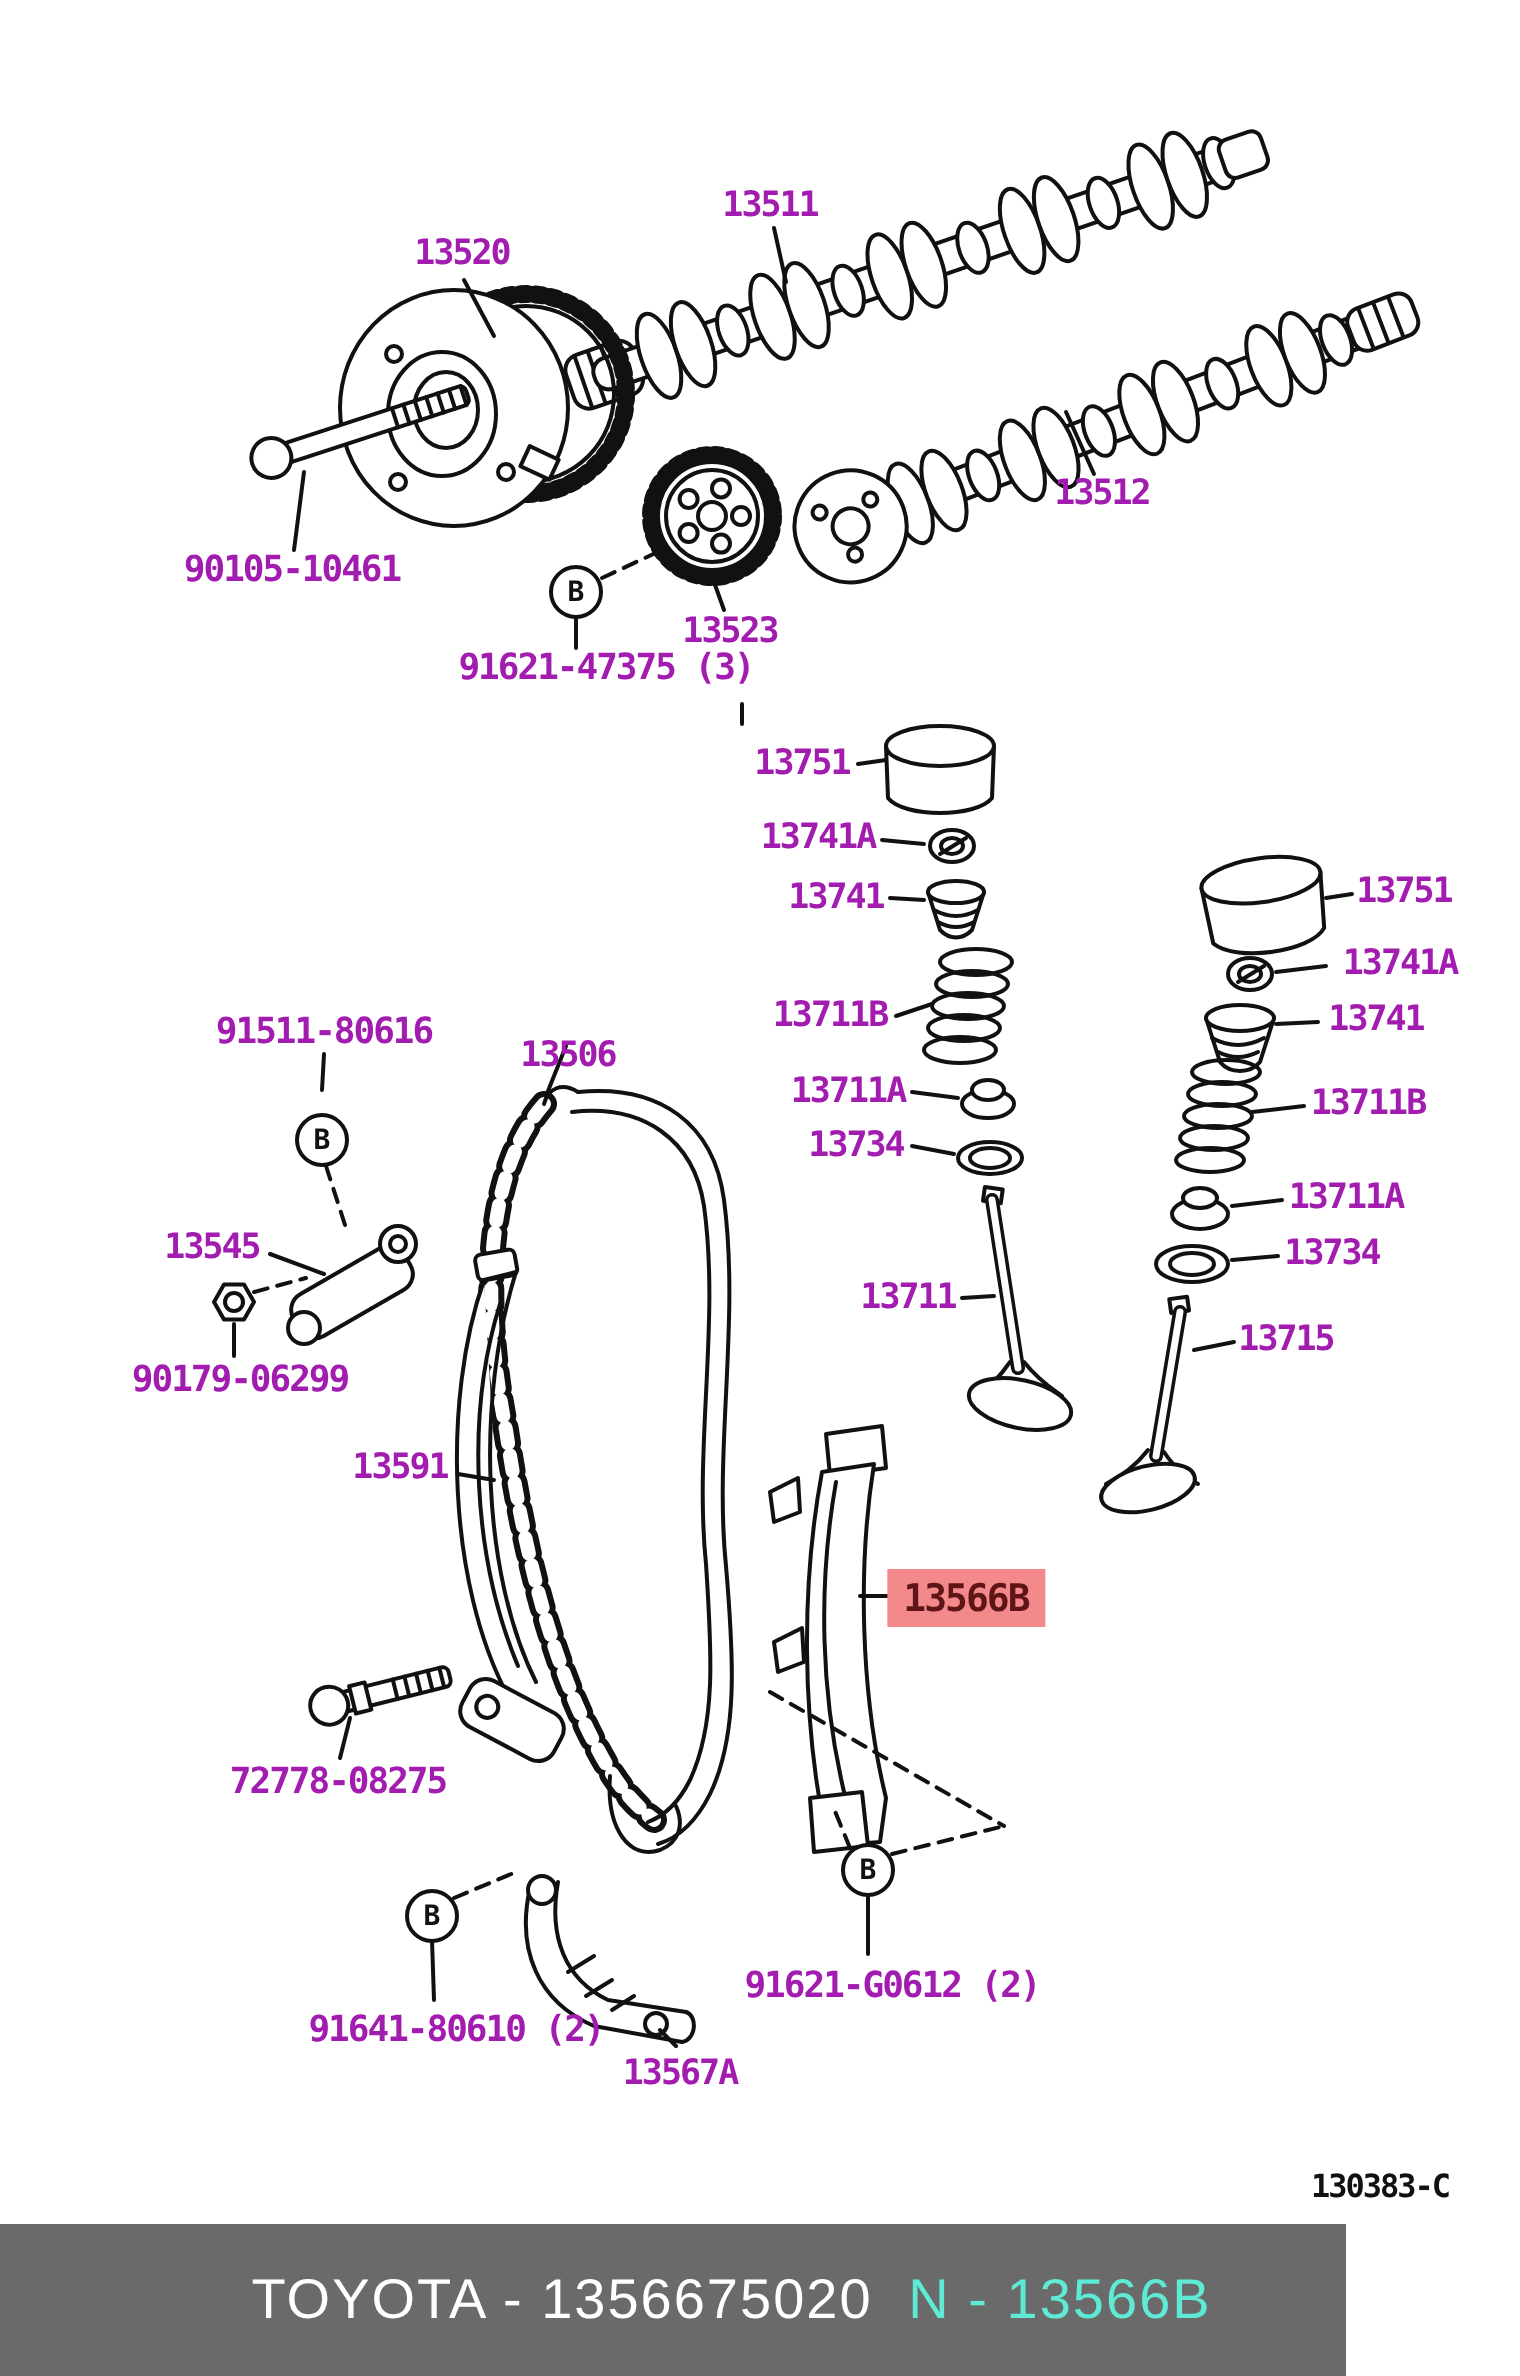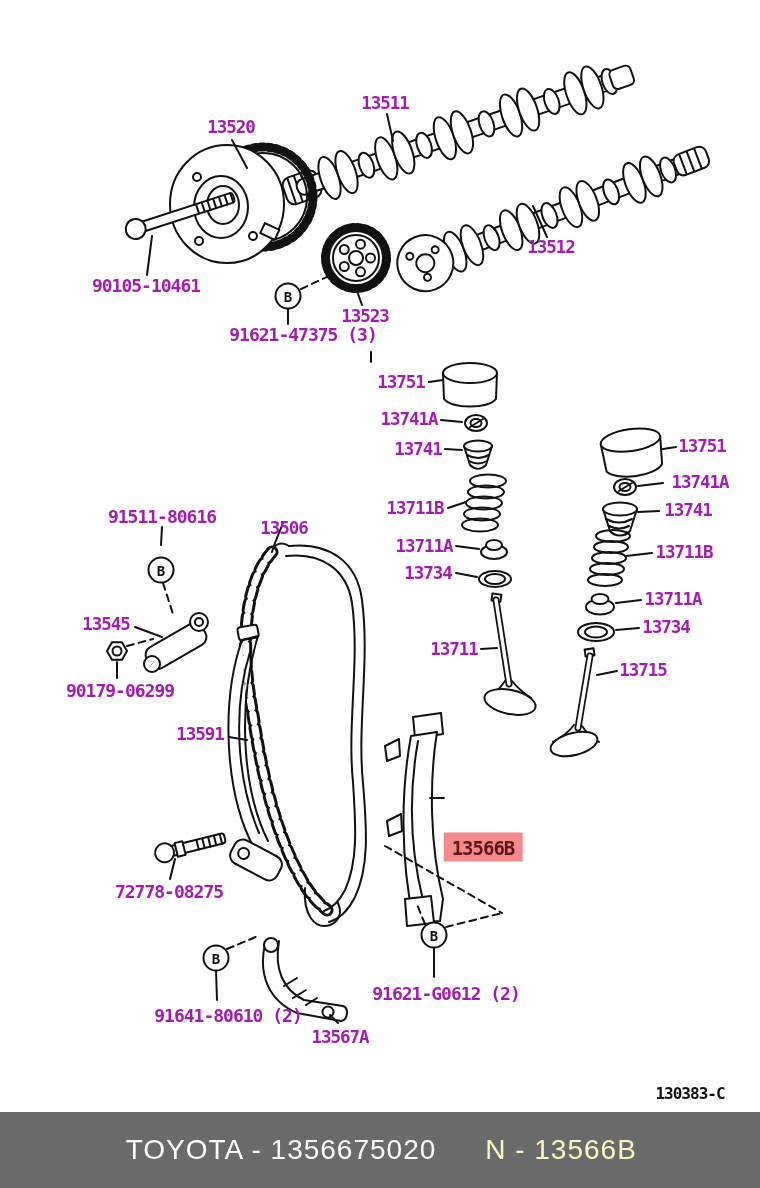--- a/index.html
+++ b/index.html
@@ -10,21 +10,21 @@
        font:bold 17.5px "DejaVu Sans Mono",monospace;letter-spacing:-1px;color:#a21caf;}
   .lbl.small{font-size:18px;}
   .bcall{position:absolute;transform:translate(-50%,-50%);width:23px;height:23px;
          border:2.5px solid #111;border-radius:50%;background:#fff;display:flex;
          align-items:center;justify-content:center;
          font:bold 14px "DejaVu Sans Mono",monospace;color:#111;}
   .hl{position:absolute;transform:translate(-50%,-50%);padding:4px 8px 3px 8px;
       font:bold 19px "DejaVu Sans Mono",monospace;letter-spacing:-1px;}
   .docnum{position:absolute;transform:translate(-50%,-50%);
       font:bold 16px "DejaVu Sans Mono",monospace;letter-spacing:-1px;color:#111;margin-top:16px;}
-  #footerbar{position:absolute;left:0;top:1112px;width:760px;height:76px;}
+  #footerbar{position:absolute;left:0;top:1112px;width:673px;height:76px;}
   .ftxt{position:absolute;top:38px;transform:translate(-50%,-50%);white-space:nowrap;
         font:28px "Liberation Sans",sans-serif;letter-spacing:1px;}
 </style>
 </head>
 <body>
 
 <div id="stage">
 
   <svg id="drawing" width="760" height="1110" viewBox="0 0 760 1110">
     <g fill="none" stroke="#111" stroke-width="2" stroke-linecap="round" stroke-linejoin="round">
@@ -304,27 +304,27 @@
   <div class="lbl small" style="left:162px;top:516px">91511-80616</div>
   <div class="lbl" style="left:284px;top:528px">13506</div>
   <div class="lbl" style="left:106px;top:624px">13545</div>
   <div class="lbl small" style="left:120px;top:690px">90179-06299</div>
   <div class="lbl" style="left:200px;top:734px">13591</div>
   <div class="lbl small" style="left:169px;top:891px">72778-08275</div>
   <div class="lbl small" style="left:228px;top:1015px">91641-80610 (2)</div>
   <div class="lbl" style="left:340px;top:1037px">13567A</div>
   <div class="lbl small" style="left:446px;top:993px">91621-G0612 (2)</div>
 
-  <div class="hl" id="hlbox" style="left: 483px; top: 799px; background: rgb(244, 137, 139); color: rgb(95, 21, 23); margin-top: 48px;">13566B</div>
+  <div class="hl" id="hlbox" style="left: 483px; top: 799px; background: rgb(244, 137, 139); color: rgb(95, 21, 23);">13566B</div>
 
   <div class="bcall" style="left:288px;top:296px">B</div>
   <div class="bcall" style="left:161px;top:570px">B</div>
   <div class="bcall" style="left:216px;top:958px">B</div>
   <div class="bcall" style="left:434px;top:935px">B</div>
 
   <div class="docnum" style="left:690px;top:1077px">130383-C</div>
 
   <div id="footerbar" style="background: rgb(106, 106, 106);">
     <span class="ftxt" style="left: 281px; color: rgb(255, 255, 255);">TOYOTA - 1356675020</span>
-    <span class="ftxt" style="left: 561px; color: #fef9c3;">N - 13566B</span>
+    <span class="ftxt" style="left: 530px; color: #5eead4;">N - 13566B</span>
   </div>
 
 </div>
 
 </body></html>

